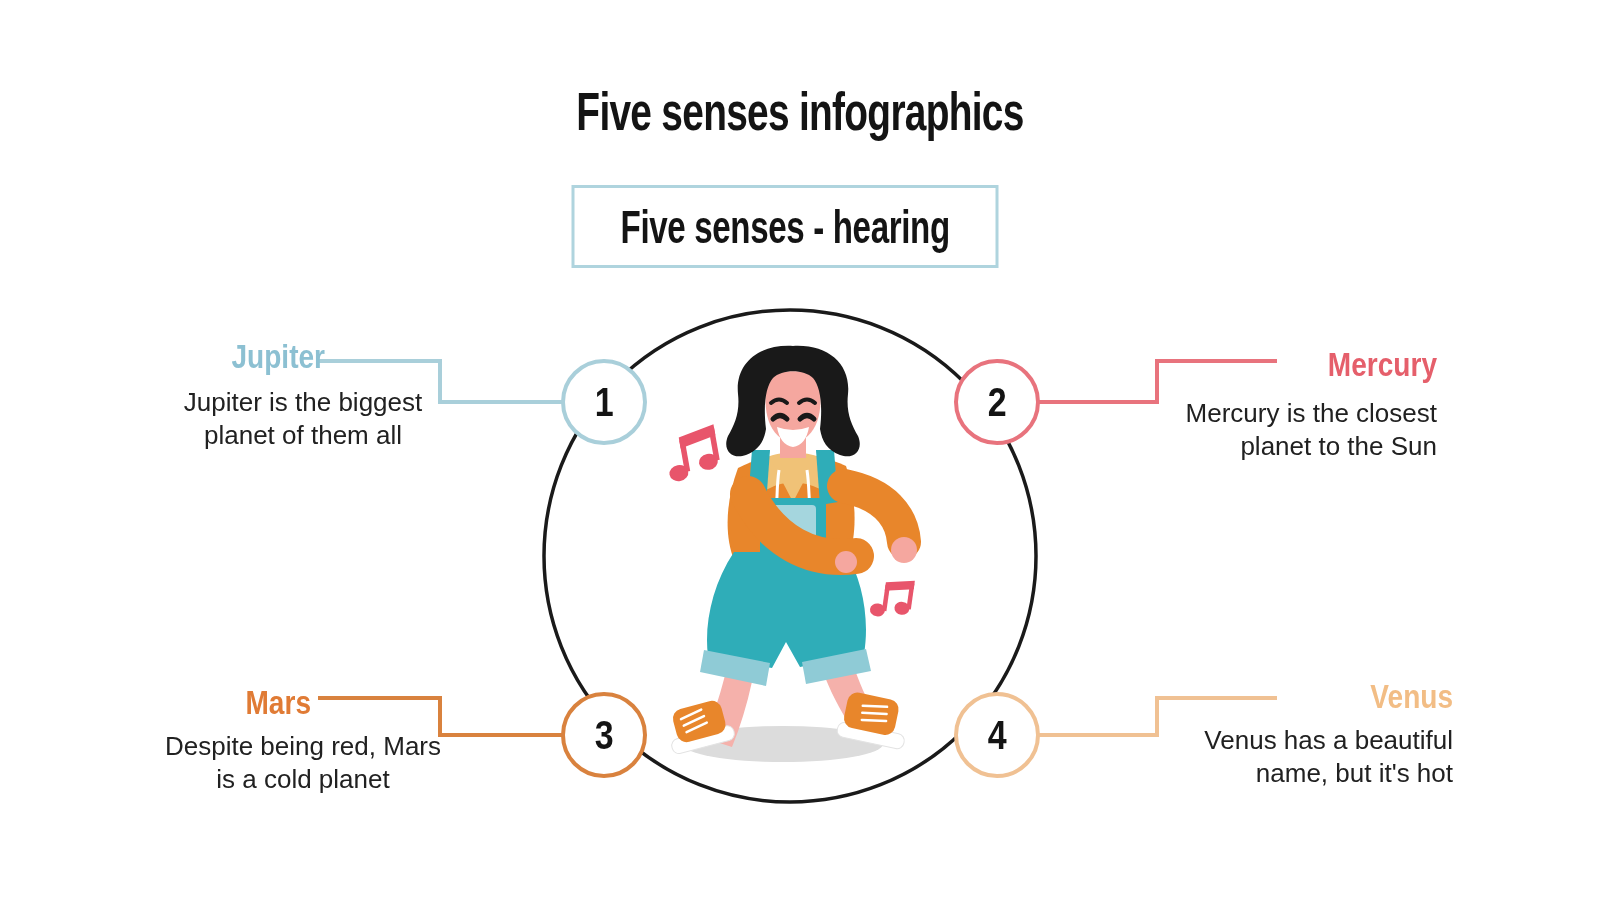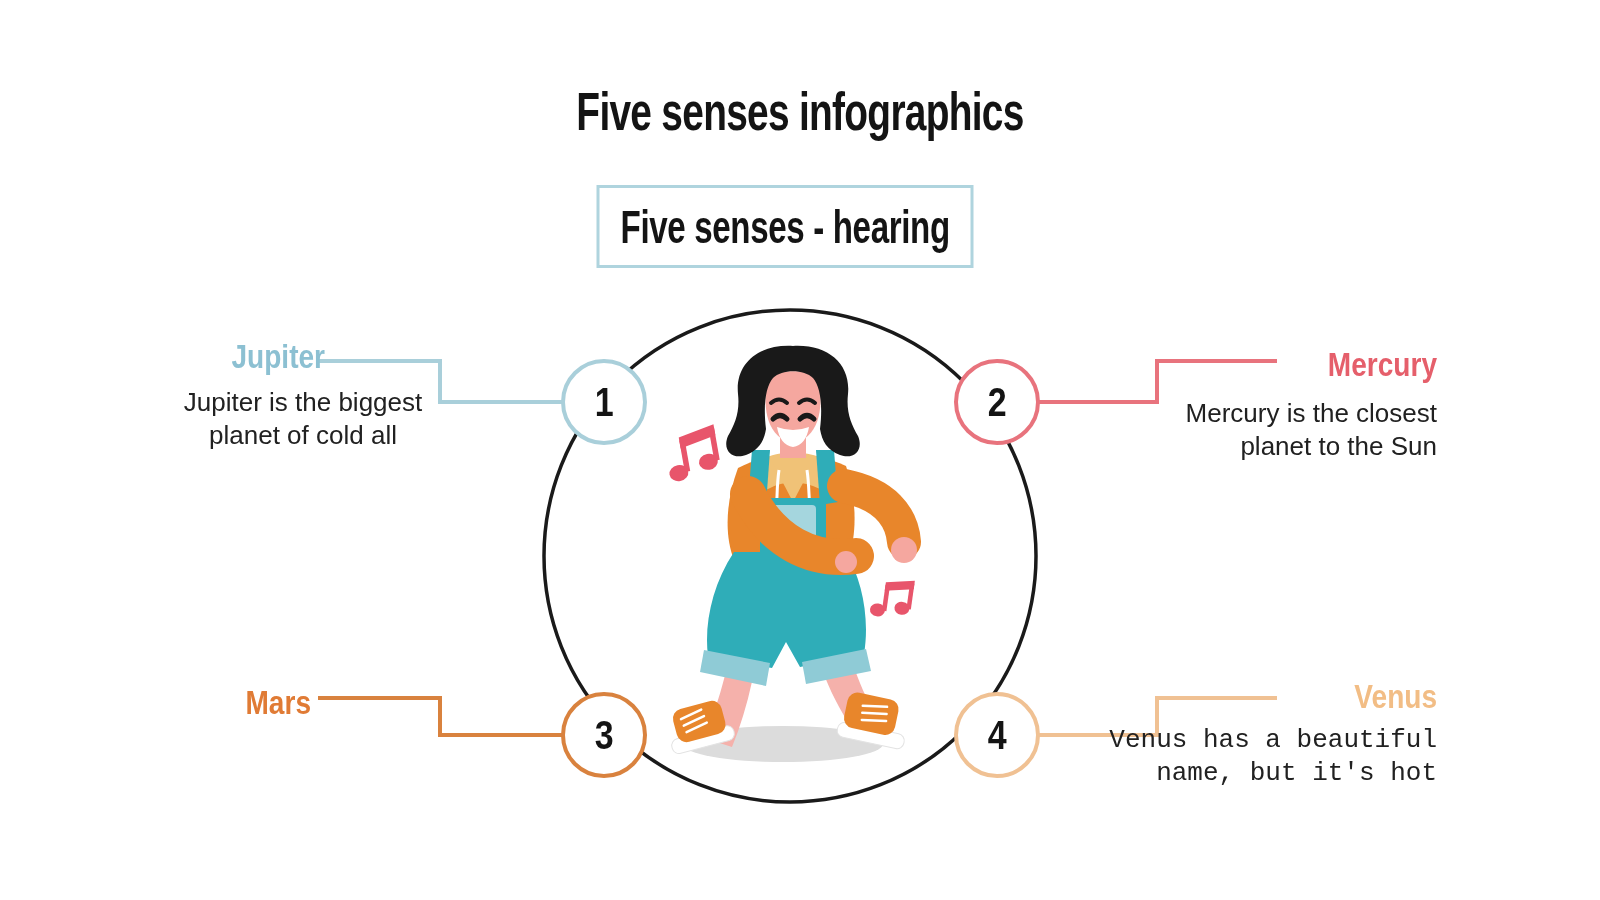--- a/index.html
+++ b/index.html
@@ -12,21 +12,21 @@
   
   #main-title{
     position:absolute;left:0;top:80px;width:1600px;margin:0;
     text-align:center;font-size:54px;font-weight:700;color:#141414;
     transform:scaleX(0.72);transform-origin:50% 50%;
     letter-spacing:-1px;white-space:nowrap;
   }
   
   #subtitle-box{
     position:absolute;left:785px;top:185px;transform:translateX(-50%);
-    width:377px;height:83px;box-sizing:border-box;
+    width:427px;height:83px;box-sizing:border-box;
     background:#ffffff;border:3px solid #3b82f6;
     display:flex;align-items:center;justify-content:center;
   }
   #subtitle-box .subtitle-text{
     font-size:46px;font-weight:700;color:#141414;white-space:nowrap;
     transform:scaleX(0.72);transform-origin:50% 50%;letter-spacing:-0.5px;
   }
   
   #diagram-svg{position:absolute;left:0;top:0;}
   
@@ -54,22 +54,22 @@
   .planet-desc{
     margin:0;font-size:26px;line-height:33px;color:#212121;
     white-space:pre-line;
   }
   #block-jupiter{left:138px;top:338px;}
   #block-jupiter .planet-desc{margin-top:10px;}
   #block-mercury{right:163px;top:346px;}
   #block-mercury .planet-desc{margin-top:13px;text-align:right;}
   #block-mars{left:138px;top:684px;}
   #block-mars .planet-desc{margin-top:8px;}
-  #block-venus{right:163px;top:678px;}
-  #block-venus .planet-desc{margin-top:8px;font-family:Liberation Mono, monospace;}
+  #block-venus{right:147px;top:678px;}
+  #block-venus .planet-desc{margin-top:8px;}
 </style>
 </head>
 <body>
 
 <h1 id="main-title">Five senses infographics</h1>
 
 <div id="subtitle-box" style="border-color: rgb(175, 212, 222);">
   <span class="subtitle-text">Five senses - hearing</span>
 </div>
 
@@ -180,30 +180,32 @@
 <div id="circle-3" class="num-circle" style="border-color: rgb(217, 130, 62);">
   <span>3</span>
 </div>
 <div id="circle-4" class="num-circle" style="border-color: rgb(240, 193, 147);">
   <span>4</span>
 </div>
 
 <div id="block-jupiter" class="planet-block left">
   <h2 class="planet-title" style="color: rgb(140, 192, 210);">Jupiter</h2>
   <p class="planet-desc">Jupiter is the biggest
-planet of cold all</p>
+planet of them all</p>
 </div>
 
 <div id="block-mercury" class="planet-block right">
   <h2 class="planet-title" style="color: rgb(229, 95, 107);">Mercury</h2>
   <p class="planet-desc">Mercury is the closest
 planet to the Sun</p>
 </div>
 
 <div id="block-mars" class="planet-block left">
   <h2 class="planet-title" style="color: rgb(224, 123, 53);">Mars</h2>
+  <p class="planet-desc">Despite being red, Mars
+is a cold planet</p>
 </div>
 
 <div id="block-venus" class="planet-block right">
   <h2 class="planet-title" style="color: rgb(242, 189, 133);">Venus</h2>
   <p class="planet-desc">Venus has a beautiful
 name, but it's hot</p>
 </div>
 
 </body></html>

